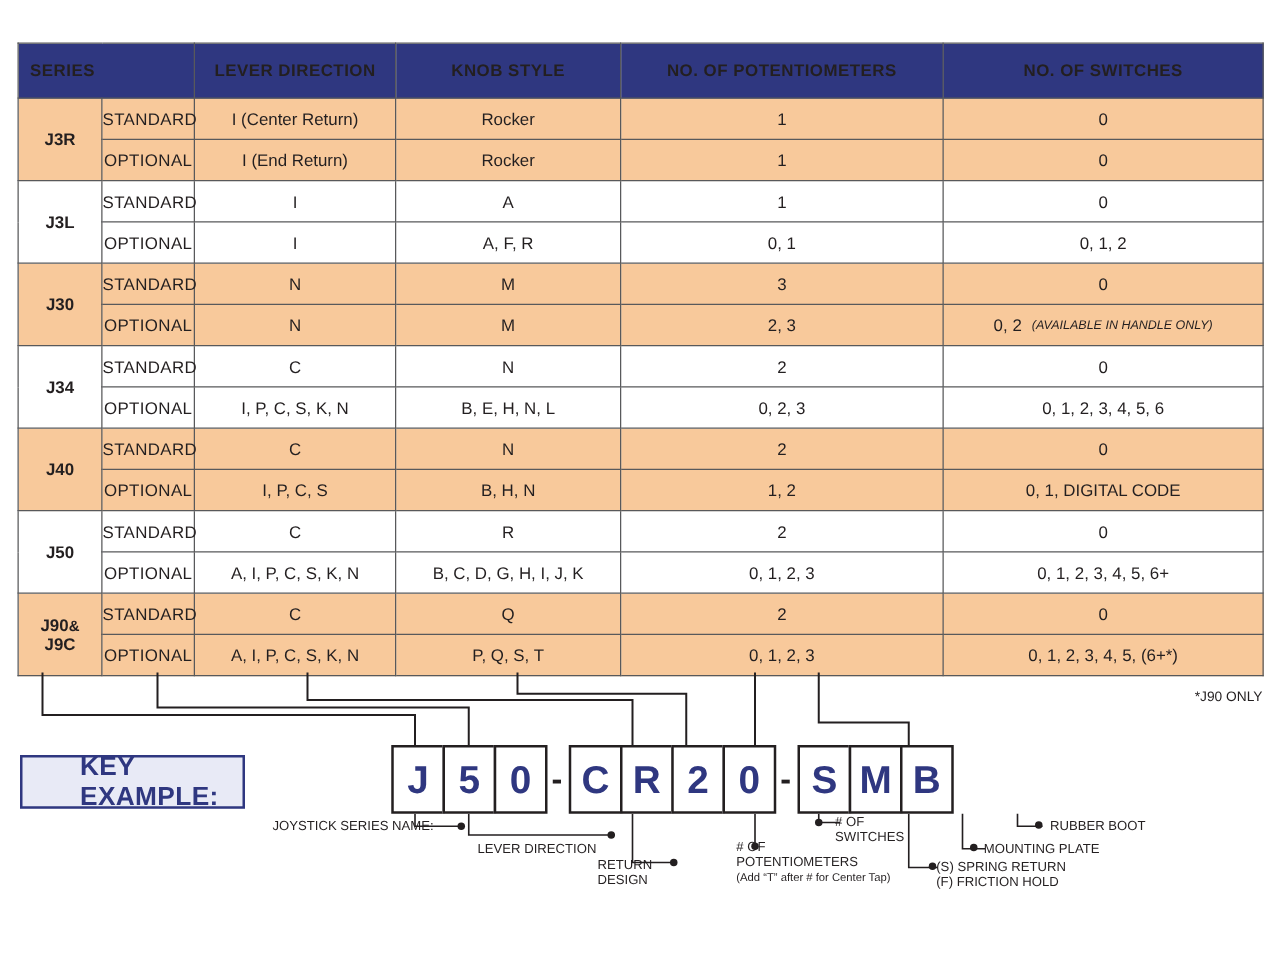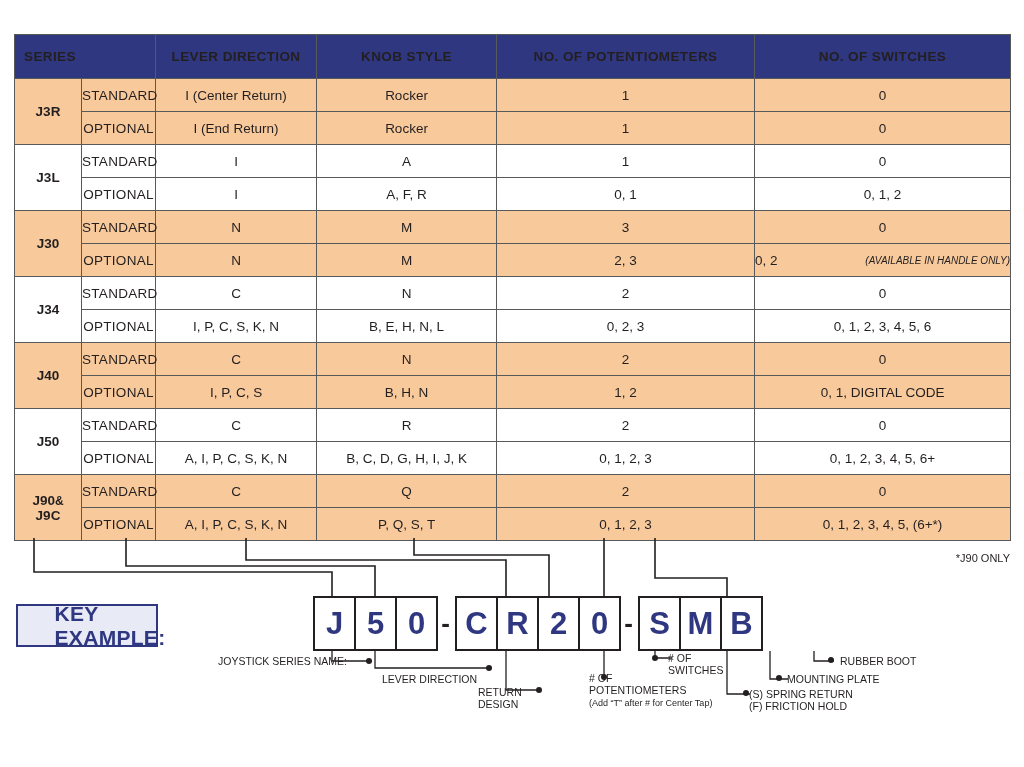--- a/index.html
+++ b/index.html
@@ -77,34 +77,34 @@
   .note-inline {
     font-size: 10px;
     line-height: 11px;
     display: inline-block;
     vertical-align: middle;
     margin-left: 8px;
     text-align: left;
     font-style: italic;
   }
   .cell-flex {
-    display: flex; align-items: center; justify-content: space-between;
+    display: flex; align-items: center; justify-content: center;
   }
   .footnote {
     position: absolute;
     right: 14px; top: 552px;
     font-size: 11px;
     color: #231f20;
   }
 
   
   .key-box {
     position: absolute;
     left: 16px; top: 604px;
-    width: 142px; height: 43px;
+    width: 180px; height: 43px;
     border: 2.5px solid #2f3780;
     background: #e8eaf6;
     display: flex; align-items: center; justify-content: center; padding-left: 46px;
   }
   .key-box span {
     color: #2f3780;
     font-weight: bold;
     font-size: 21px;
     letter-spacing: 0.3px;
   }

